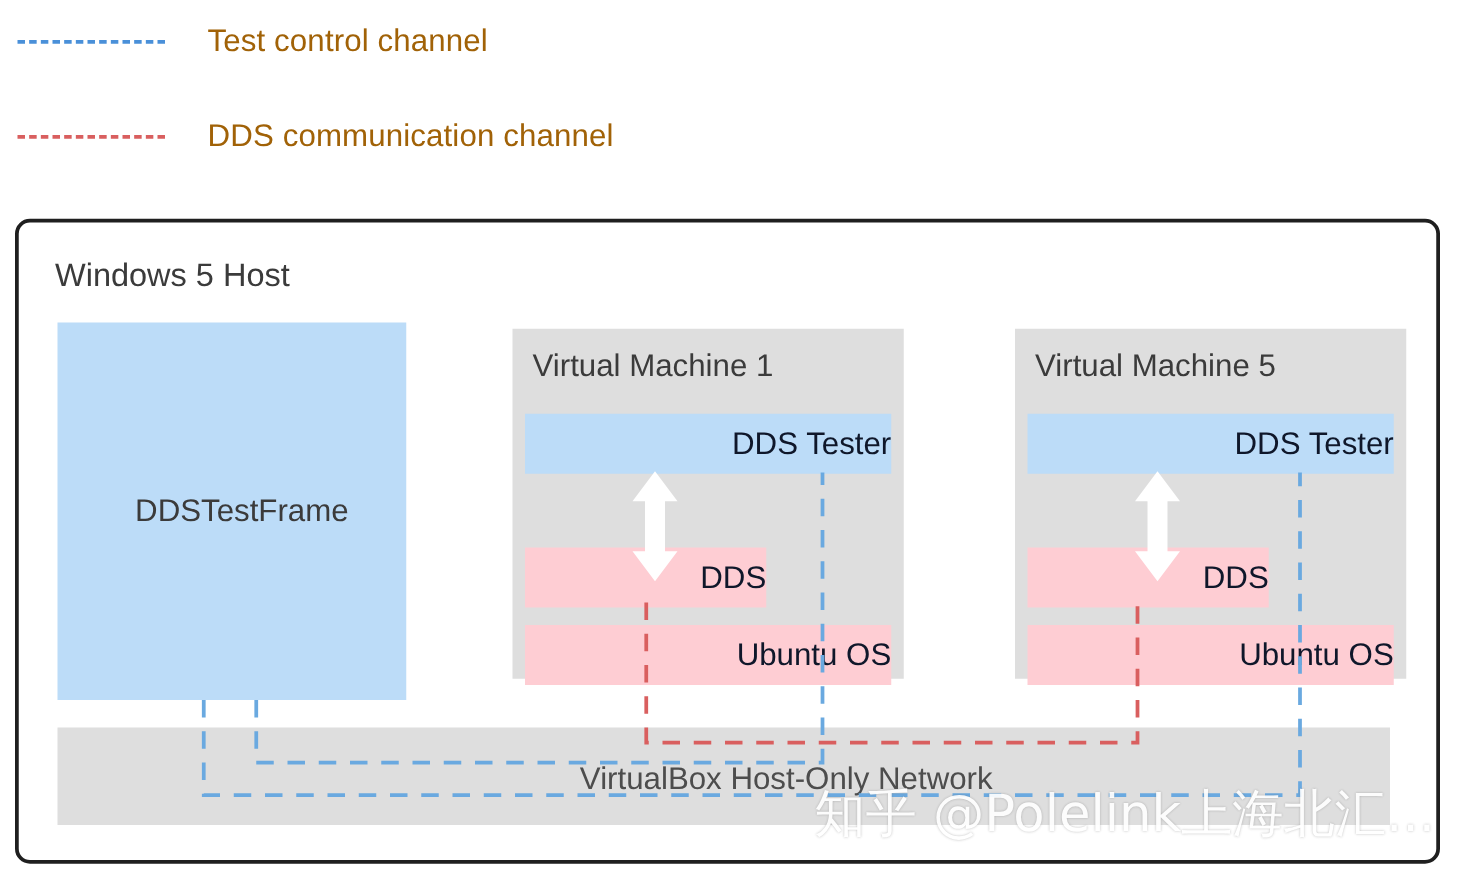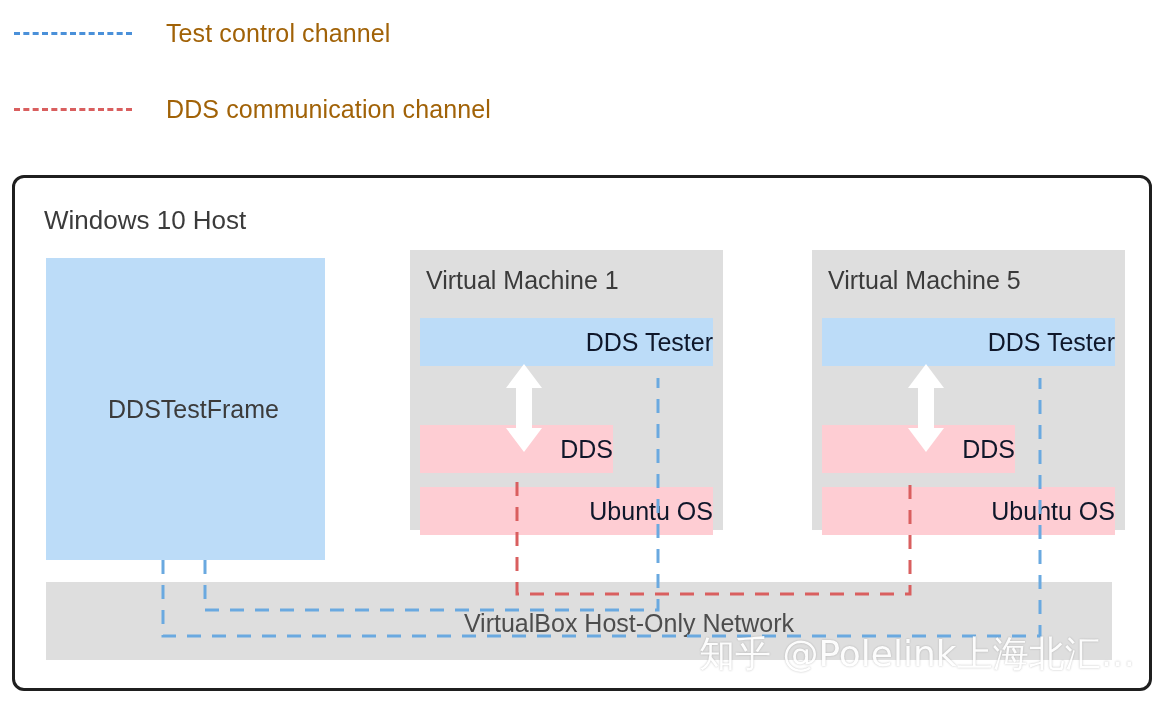--- a/index.html
+++ b/index.html
@@ -73,21 +73,21 @@
   }
   #ddstestframe .box-label {
     font-size: 25px;
     color: #3b3b3b;
     margin-left: 16px;
   }
 
   
   .vm {
     position: absolute;
-    top: 250px;
+    top: 263px;
     height: 280px;
     background: #dedede;
   }
   #vm1 { left: 410px; width: 313px; }
   #vm2 { left: 812px; width: 313px; }
   .vm-title {
     position: absolute;
     left: 16px; top: 16px;
     font-size: 25px;
     color: #3b3b3b;
@@ -154,22 +154,22 @@
     position: absolute;
     left: 0; top: 0;
     width: 1176px; height: 707px;
     pointer-events: none;
     z-index: 5;
   }
 
   
   #watermark {
     position: absolute;
-    right: 41px; bottom: 28px;
-    font-size: 36px;
+    right: 28px; bottom: 28px;
+    font-size: 41px;
     color: #ffffff;
     opacity: .92;
     text-shadow: 0 0 2px rgba(120,120,120,.55);
     white-space: nowrap;
     z-index: 9;
     font-family: "DejaVu Sans", "Liberation Sans", sans-serif;
     margin-top: 39px;
   }
 </style>
 </head>
@@ -183,21 +183,21 @@
   </div>
 
   <div class="legend-row r2">
     <span class="legend-swatch red"></span>
     <span class="legend-label">DDS communication channel</span>
   </div>
 
 </div>
 
 <div id="host-frame"></div>
-<div id="host-title">Windows 10 Host</div>
+<div id="host-title">Windows 5 Host</div>
 
 <div id="ddstestframe">
   <span class="box-label">DDSTestFrame</span>
 </div>
 
 <div class="vm" id="vm1">
   <div class="vm-title">Virtual Machine 1</div>
 
   <div class="vm-layer tester">
     <span class="lbl">DDS Tester</span>

